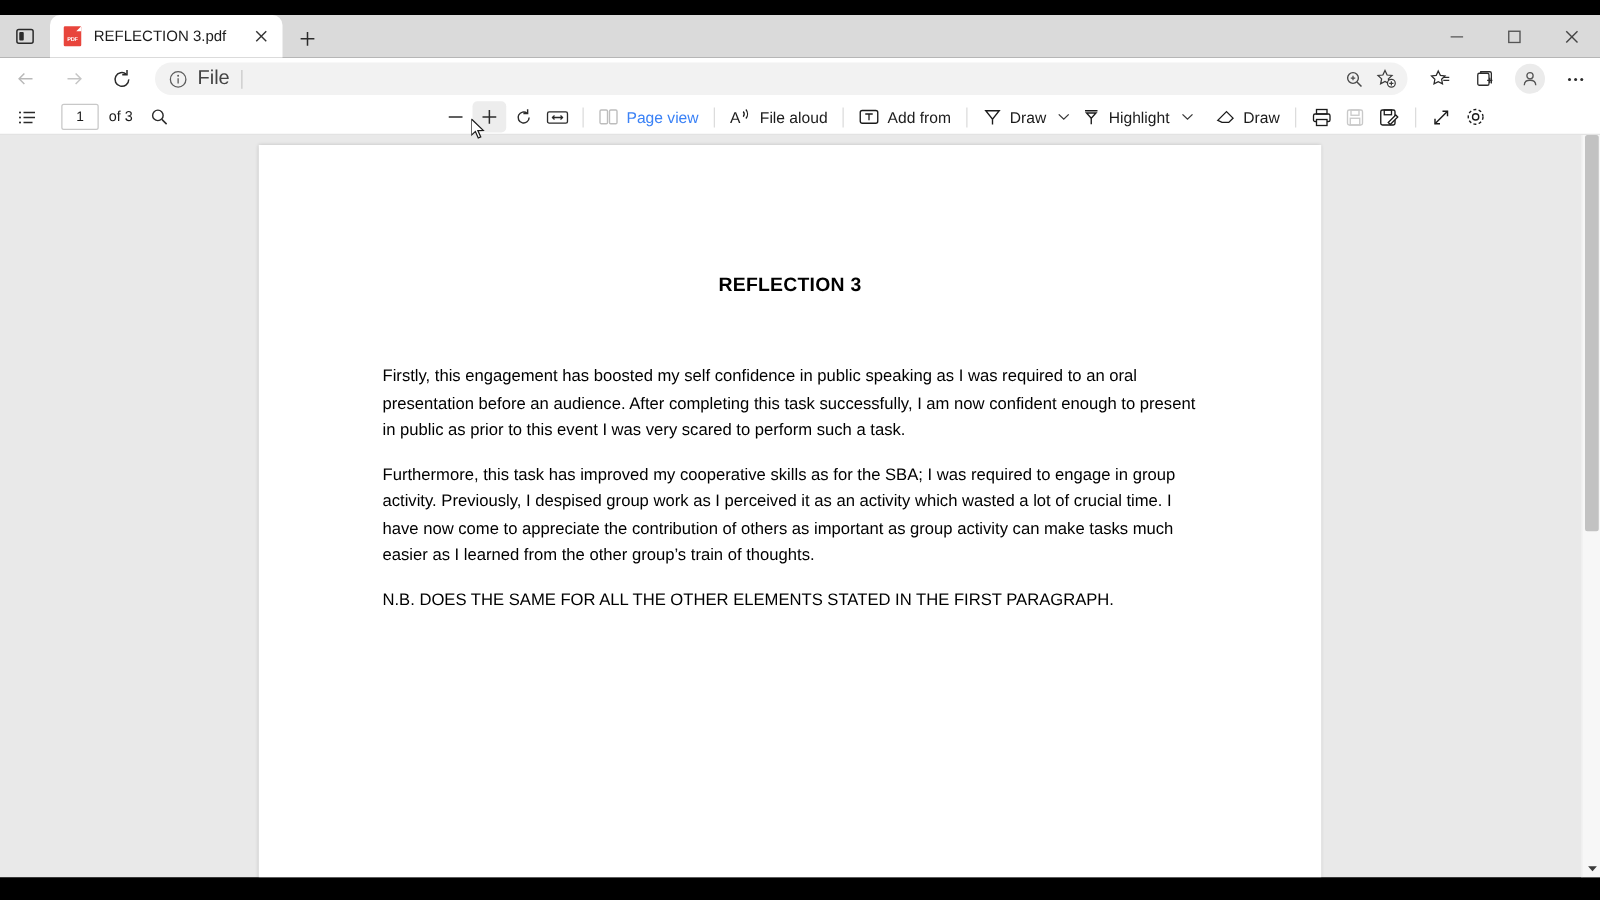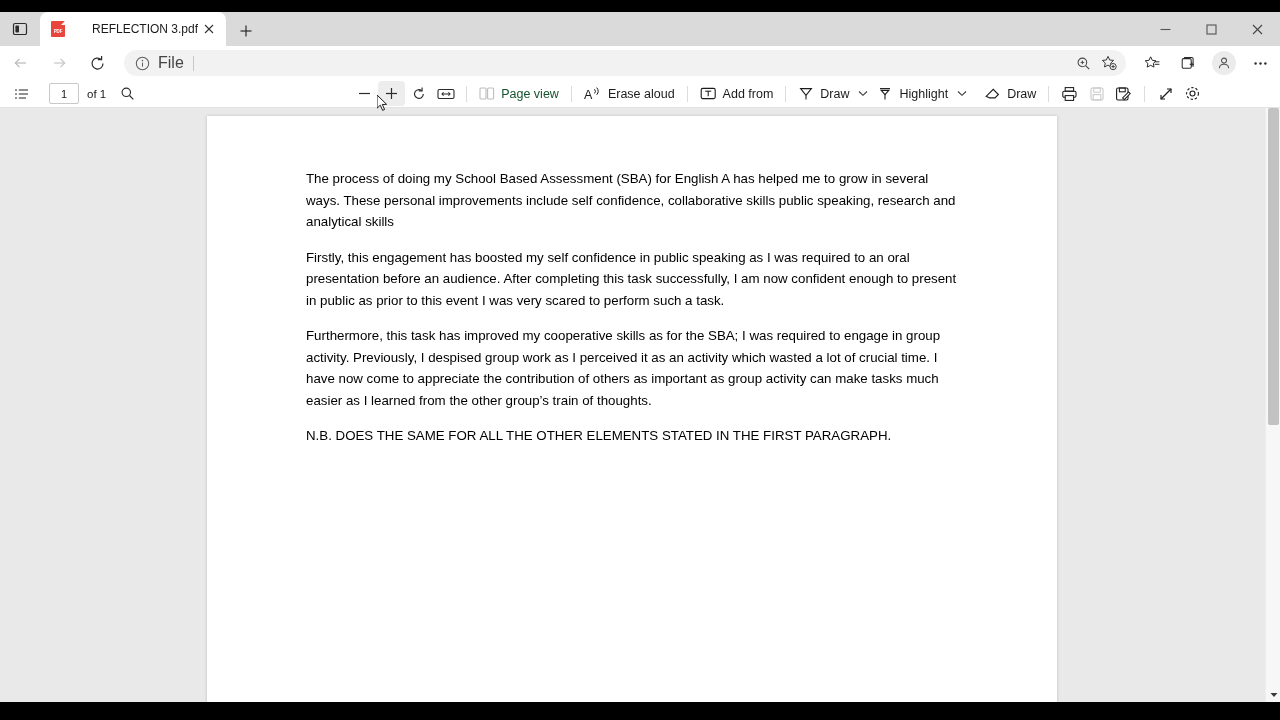--- a/index.html
+++ b/index.html
@@ -35,21 +35,20 @@
   .tab-side-btn svg { display:block; }
   .tab {
     position: relative;
     height: 34px;
     width: 186px;
     background: #fff;
     border-radius: 8px 8px 0 0;
     display: flex; align-items: center;
     padding: 0 6px 0 10px;
     box-sizing: border-box;
-    text-align: right;
   }
   .tab-fav {
     width: 16px; height: 16px;
     margin-right: 9px;
     flex: 0 0 auto;
     display:flex; align-items:center; justify-content:center;
   }
   .pdf-icon {
     width: 14px; height: 16px;
     background: #e8453c;
@@ -167,21 +166,21 @@
     height: 25px;
     display:flex; align-items:center; justify-content:center;
     border-radius: 4px;
     padding: 0 5px;
     color: #1b1b1b;
     font-size: 12.5px;
     white-space: nowrap;
   }
   .pb-btn.icononly { width: 27px; padding:0; }
   .pb-btn.hover { background:#ededed; }
-  .pb-btn.disabled { color:#14532d; }
+  .pb-btn.disabled { color:#3b82f6; }
   .pb-lbl { margin-left: 6px; }
   .pageinput {
     width: 28px; height: 19px;
     border: 1px solid #c8c8c8; border-radius: 2px;
     font-size: 11px; color:#1b1b1b;
     display:flex;align-items:center;justify-content:center;
     margin-left: 4px;
   }
   .ofpages {
     font-size: 11.5px; color: #1b1b1b;
@@ -407,21 +406,21 @@
         <circle cx="2" cy="12" r="0.85" fill="#2b2b2b"></circle>
         <line x1="4.8" y1="4" x2="14" y2="4" stroke="#2b2b2b" stroke-width="1.05"></line>
         <line x1="4.8" y1="8" x2="14" y2="8" stroke="#2b2b2b" stroke-width="1.05"></line>
         <line x1="4.8" y1="12" x2="12" y2="12" stroke="#2b2b2b" stroke-width="1.05"></line>
       </svg>
     </div>
 
     <div class="pageinput" style="margin-left:14px;">
       <span>1</span>
     </div>
-    <span class="ofpages">of 1</span>
+    <span class="ofpages">of 3</span>
 
     <div class="pb-btn icononly">
       <svg width="15" height="15" viewBox="0 0 15 15">
         <circle cx="6.3" cy="6.3" r="4.2" fill="none" stroke="#2b2b2b" stroke-width="1.15"></circle>
         <line x1="9.5" y1="9.5" x2="13.3" y2="13.3" stroke="#2b2b2b" stroke-width="1.2"></line>
       </svg>
     </div>
 
     <div style="width:210px;"></div>
 
@@ -465,21 +464,21 @@
     </div>
 
     <div class="pb-sep"></div>
 
     <div class="pb-btn">
       <svg width="18" height="15" viewBox="0 0 18 15">
         <text x="0" y="12.5" font-family="Liberation Sans, sans-serif" font-size="12.5" fill="#1b1b1b">A</text>
         <path d="M10.6 3.2a3.4 3.4 0 0 1 0 4.2" fill="none" stroke="#1b1b1b" stroke-width="1"></path>
         <path d="M12.7 1.6a5.6 5.6 0 0 1 0 7.2" fill="none" stroke="#1b1b1b" stroke-width="1"></path>
       </svg>
-      <span class="pb-lbl">Erase aloud</span>
+      <span class="pb-lbl">File aloud</span>
     </div>
 
     <div class="pb-sep"></div>
 
     <div class="pb-btn">
       <svg width="17" height="15" viewBox="0 0 17 15">
         <rect x="1.2" y="2.4" width="14" height="10.2" rx="1.6" fill="none" stroke="#1b1b1b" stroke-width="1.1"></rect>
         <line x1="5.2" y1="5.2" x2="11.2" y2="5.2" stroke="#1b1b1b" stroke-width="1.05"></line>
         <line x1="8.2" y1="5.2" x2="8.2" y2="10.2" stroke="#1b1b1b" stroke-width="1.05"></line>
       </svg>
@@ -561,22 +560,22 @@
     <div class="pb-btn icononly" style="margin-right:12px;">
       <svg width="17" height="17" viewBox="0 0 17 17">
         <circle cx="8.5" cy="8.5" r="2.5" fill="none" stroke="#1b1b1b" stroke-width="1.1"></circle>
         <circle cx="8.5" cy="8.5" r="5.9" fill="none" stroke="#1b1b1b" stroke-width="1.1" stroke-dasharray="2.4 1.9"></circle>
       </svg>
     </div>
   </div>
 
   <div class="viewer">
     <div class="page">
+      <div class="doc-title">REFLECTION 3</div>
       <div class="doc-body">
-        <p>The process of doing my School Based Assessment (SBA) for English A has helped me to grow in several ways. These personal improvements include self confidence, collaborative skills public speaking, research and analytical skills</p>
         <p>Firstly, this  engagement  has boosted my self confidence  in public speaking as I was required  to  an oral presentation  before an audience. After completing this task successfully, I am now confident enough to present in public as prior to this event I was very scared to perform such a task.</p>
         <p>Furthermore, this task has improved my cooperative skills as for the SBA; I was required to engage in group activity. Previously, I despised group work as I perceived it as an activity which wasted a lot of crucial time. I have now come to appreciate the contribution of others as important as group activity can make tasks much easier as I learned from the other group’s train of thoughts.</p>
         <p class="nb">N.B. DOES THE SAME FOR ALL THE OTHER   ELEMENTS STATED IN THE FIRST PARAGRAPH.</p>
       </div>
     </div>
   </div>
 
   <div class="vscroll">
     <div class="vscroll-thumb"></div>
     <div class="vscroll-down">

